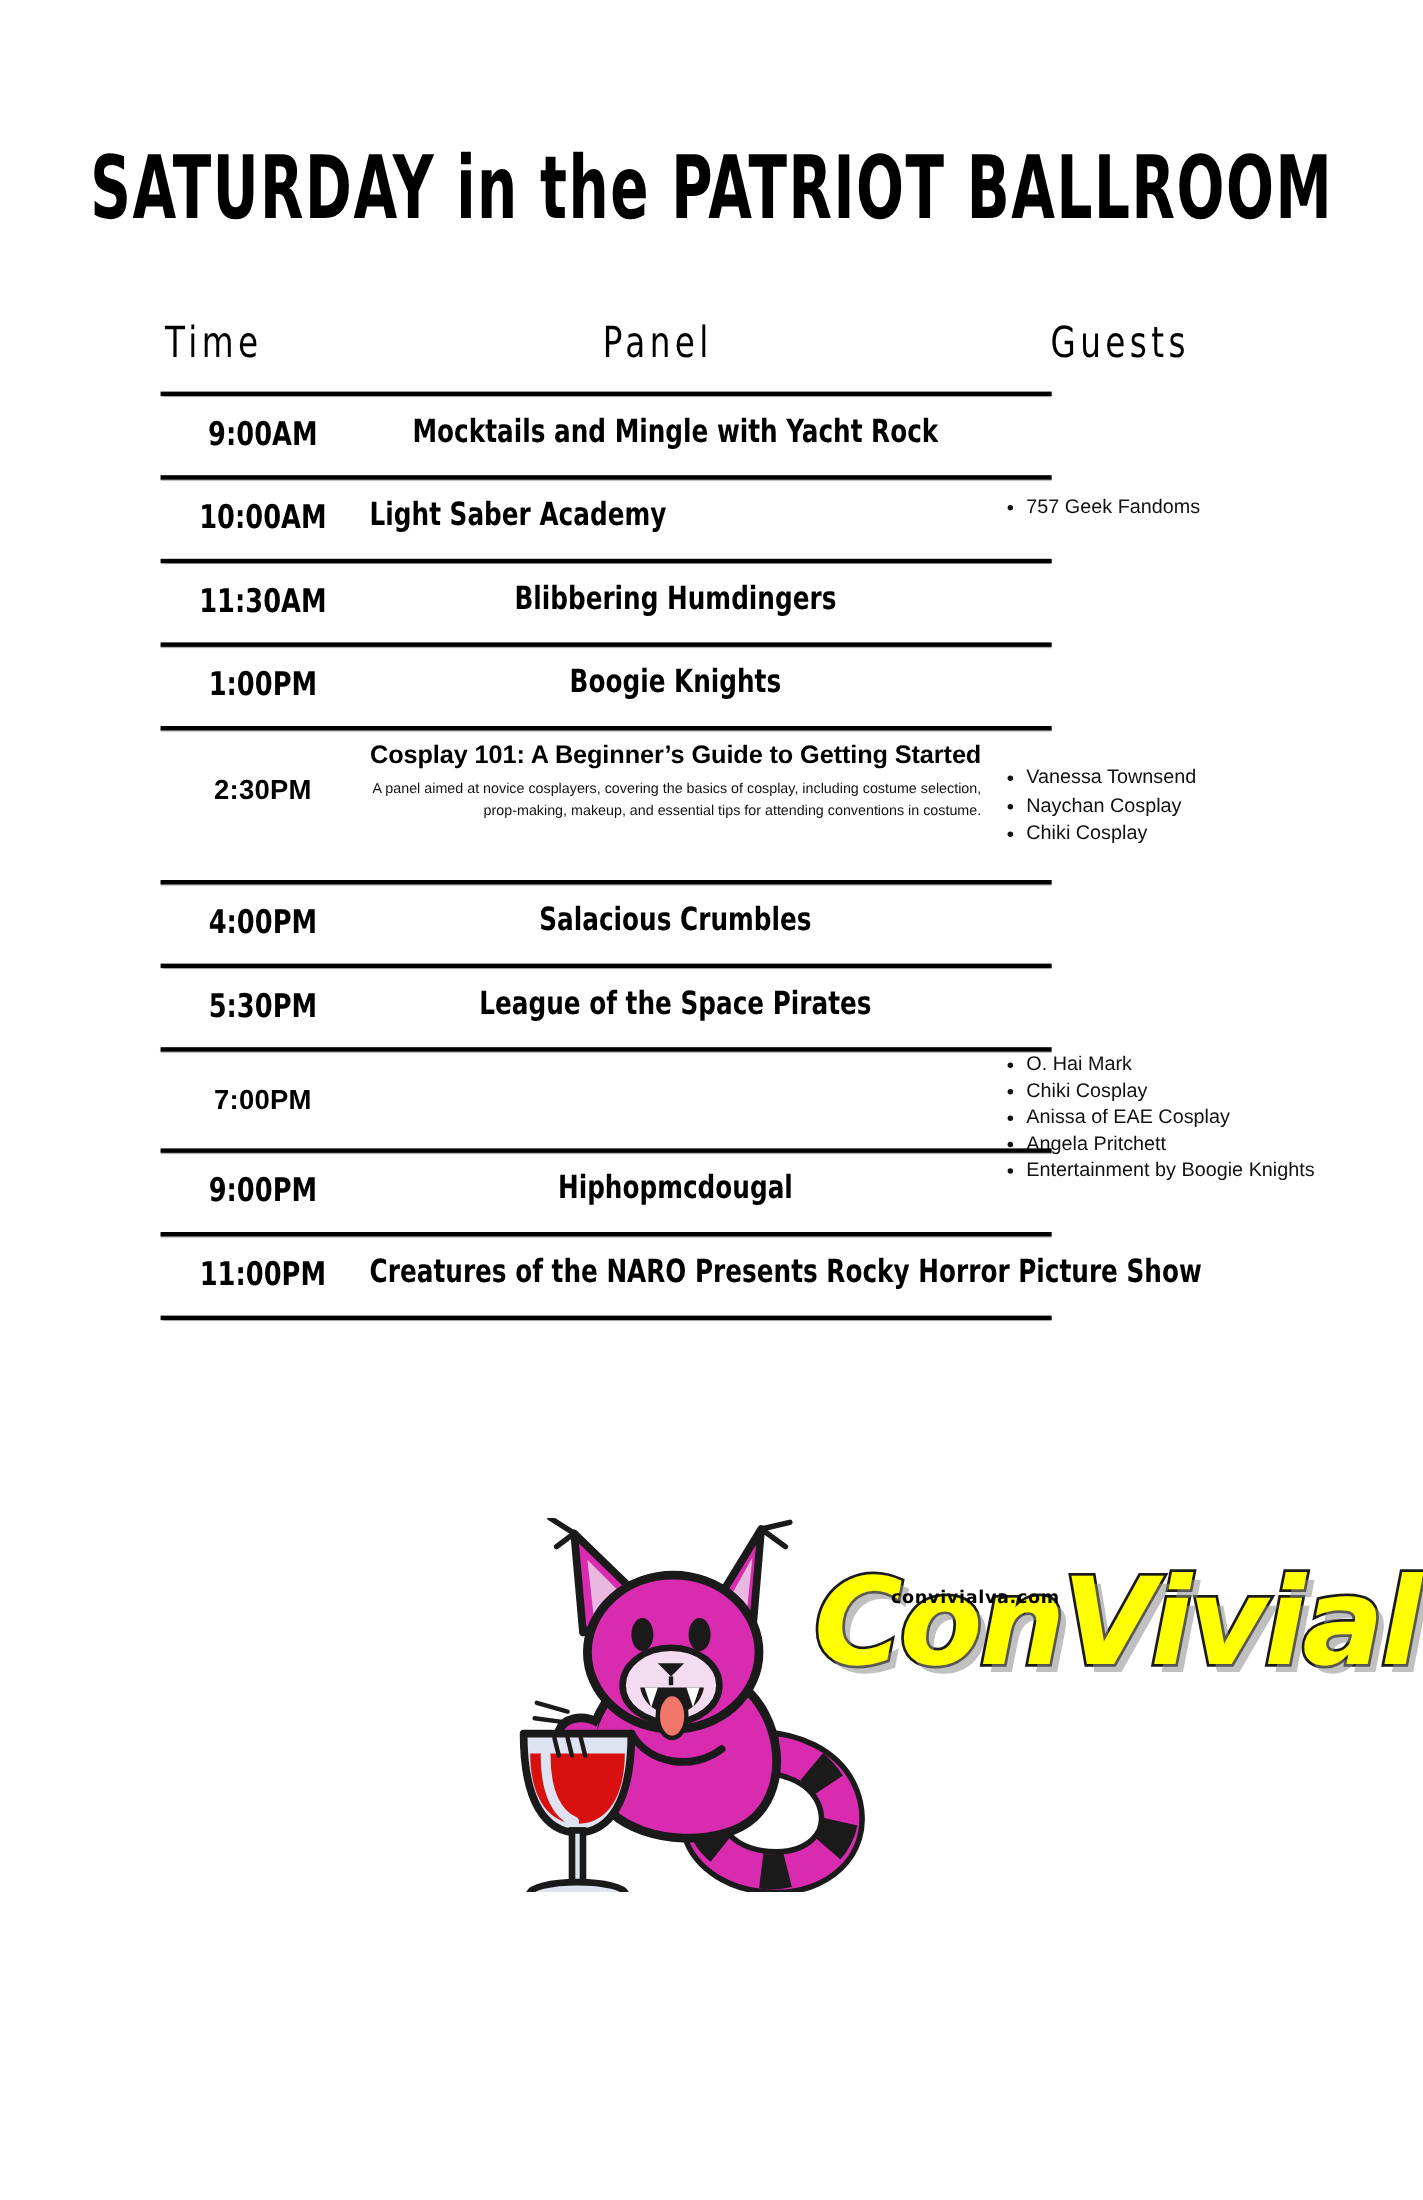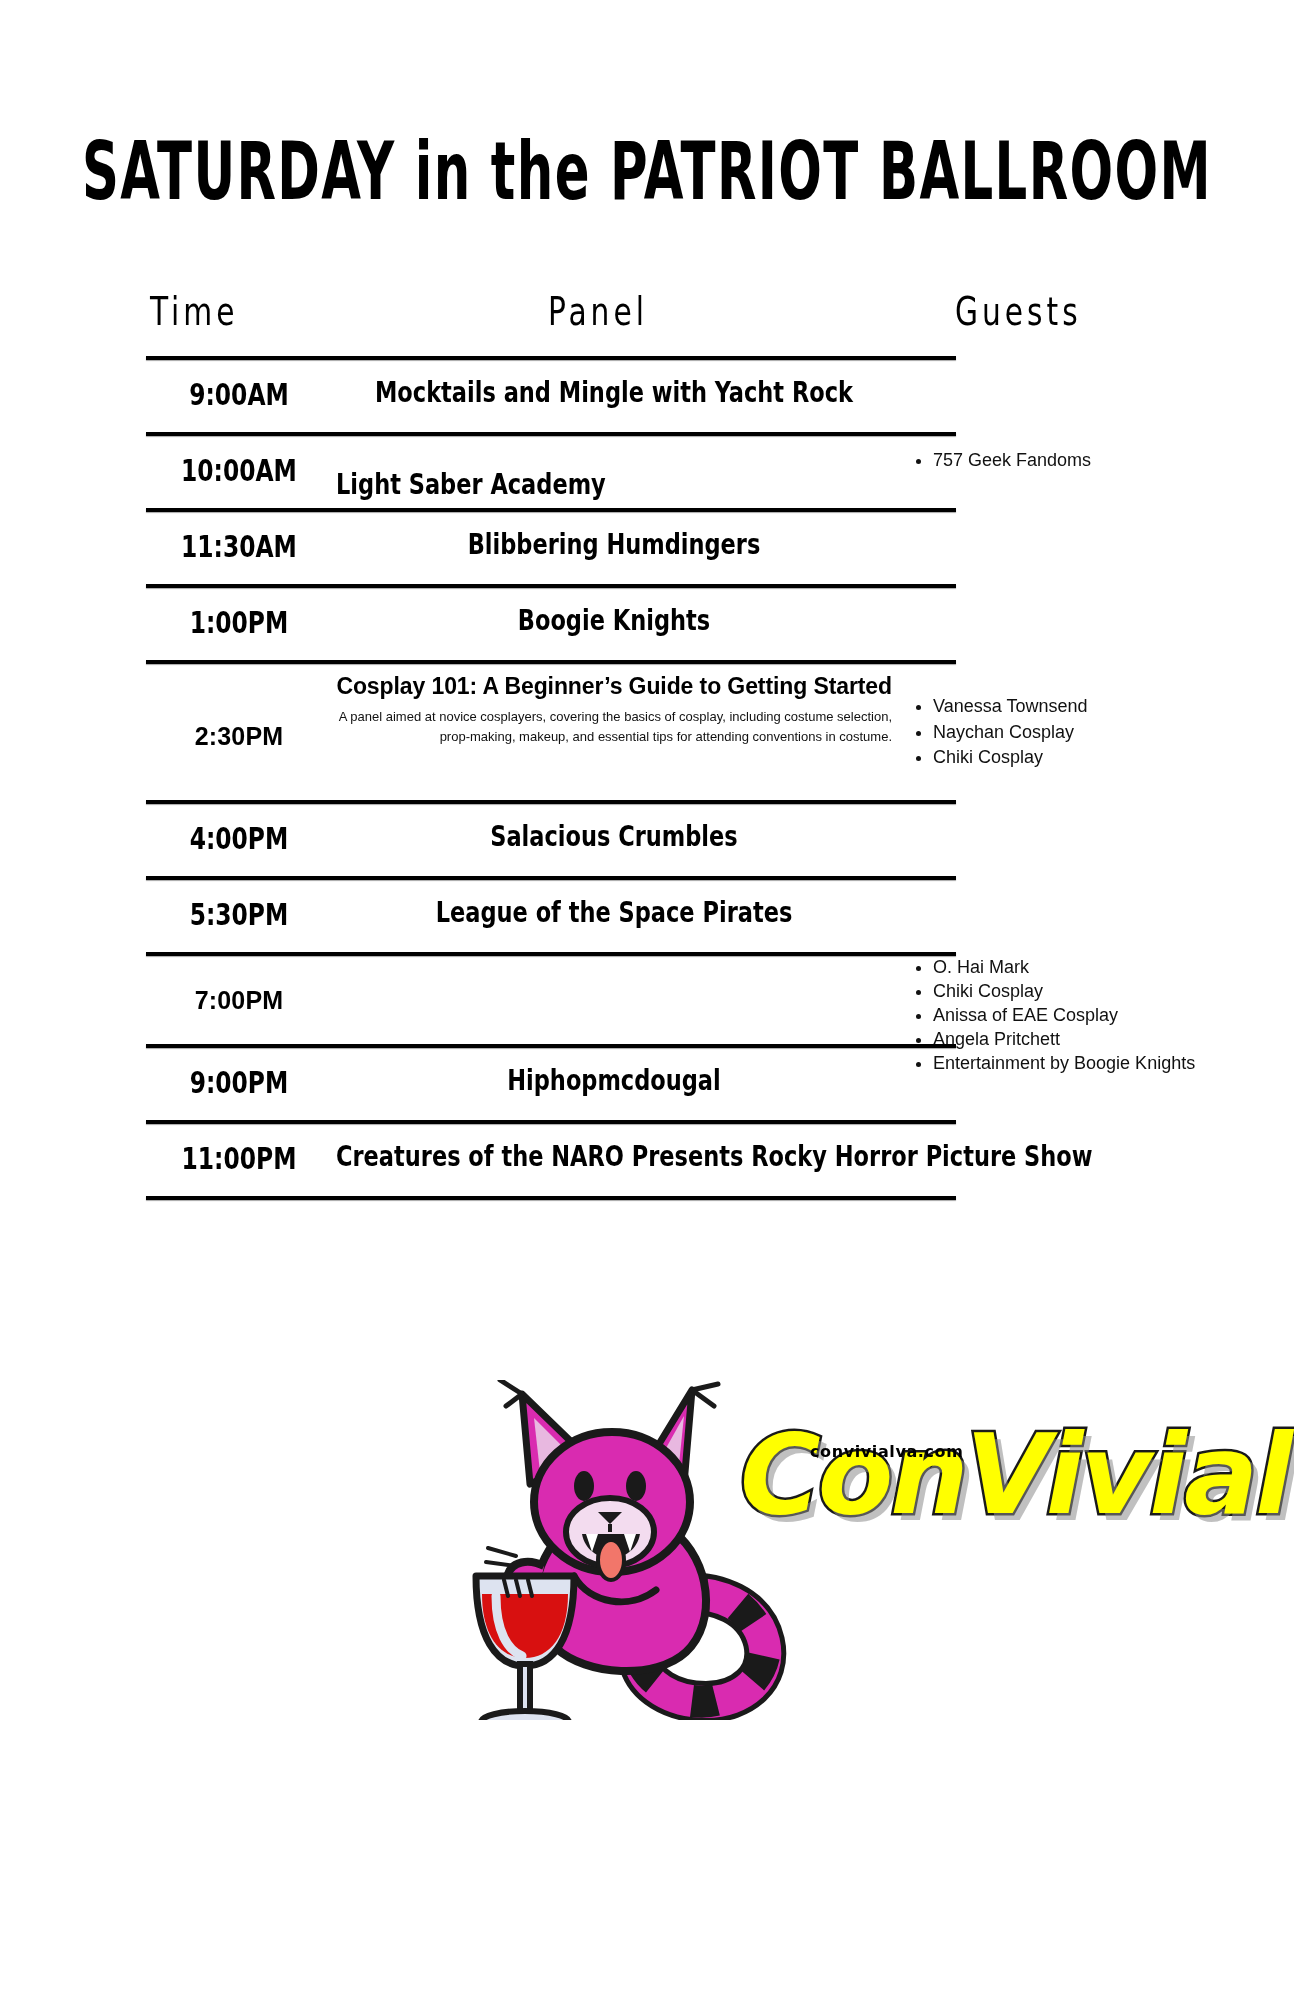--- a/index.html
+++ b/index.html
@@ -210,21 +210,21 @@
 <div class="schedule" id="schedule">
     <div class="row" style="top: 0px; height: 76px;">
       <div class="cell-time" style="top: 20px;">9:00AM</div>
       <div class="cell-panel center" style="top: 18px;">
         <div class="panel-title">Mocktails and Mingle with Yacht Rock</div>
       </div>
     </div>
     <div class="rule" style="top: 74px; width: 810px;"></div>
     <div class="row" style="top: 76px; height: 76px;">
       <div class="cell-time" style="top: 20px;">10:00AM</div>
-      <div class="cell-panel" style="top: 34px;">
+      <div class="cell-panel" style="top: 18px;">
         <div class="panel-title">Light Saber Academy</div>
       </div>
       <div class="cell-guests" style="top: 14px;">
         <ul class="guest-list">
           <li>757 Geek Fandoms</li>
         </ul>
       </div>
     </div>
     <div class="rule" style="top: 150px; width: 810px;"></div>
     <div class="row" style="top: 152px; height: 76px;">
@@ -235,21 +235,21 @@
     </div>
     <div class="rule" style="top: 226px; width: 810px;"></div>
     <div class="row" style="top: 228px; height: 76px;">
       <div class="cell-time" style="top: 20px;">1:00PM</div>
       <div class="cell-panel center" style="top: 18px;">
         <div class="panel-title">Boogie Knights</div>
       </div>
     </div>
     <div class="rule" style="top: 302px; width: 810px;"></div>
     <div class="row" style="top: 304px; height: 140px;">
-      <div class="cell-time geo" style="top: 60px;">2:30PM</div>
+      <div class="cell-time geo" style="top: 42px;">2:30PM</div>
       <div class="cell-panel" style="top: 10px; text-align: right;">
         <div class="panel-title geo">Cosplay 101: A Beginner’s Guide to Getting Started</div>
         <div class="panel-desc">A panel aimed at novice cosplayers, covering the basics of cosplay, including costume selection, prop-making, makeup, and essential tips for attending conventions in costume.</div>
       </div>
       <div class="cell-guests" style="top: 32px;">
         <ul class="guest-list">
           <li>Vanessa Townsend</li>
           <li>Naychan Cosplay</li>
           <li>Chiki Cosplay</li>
         </ul>

